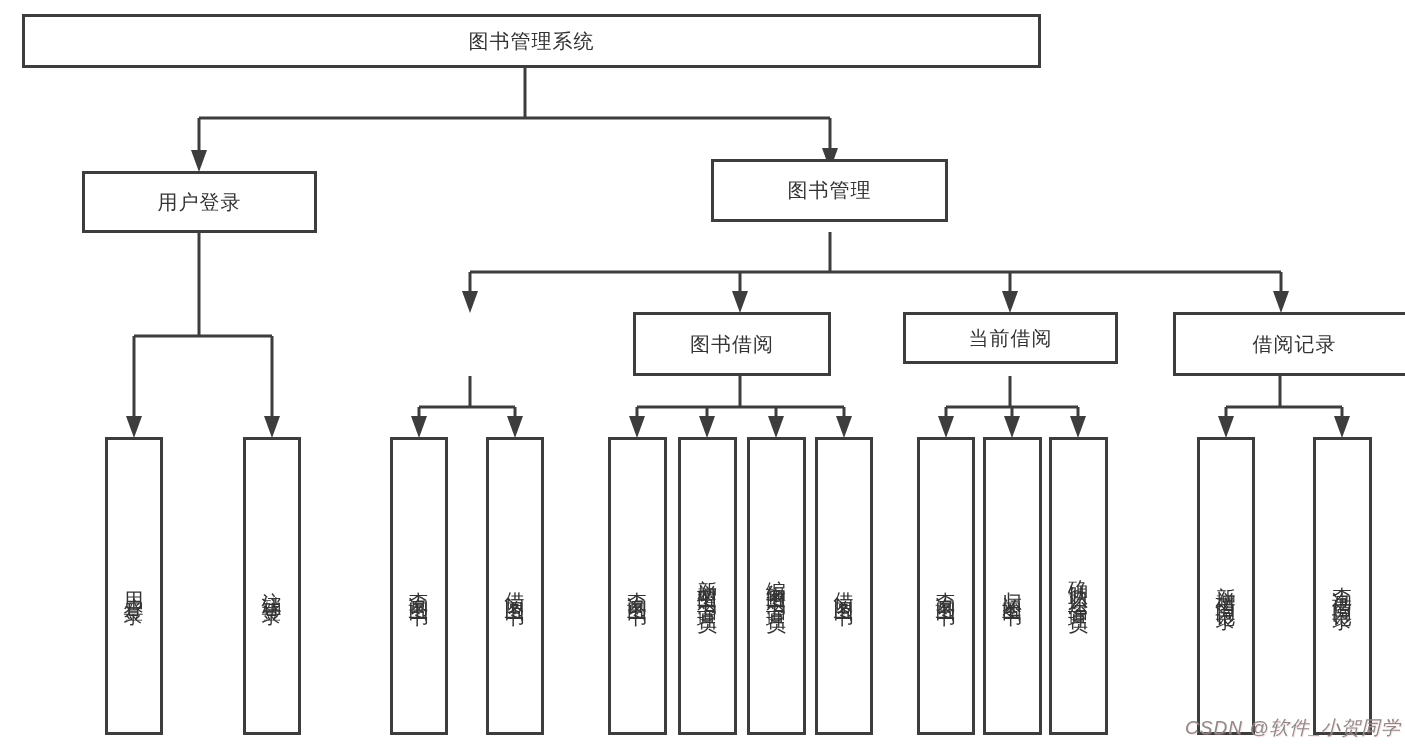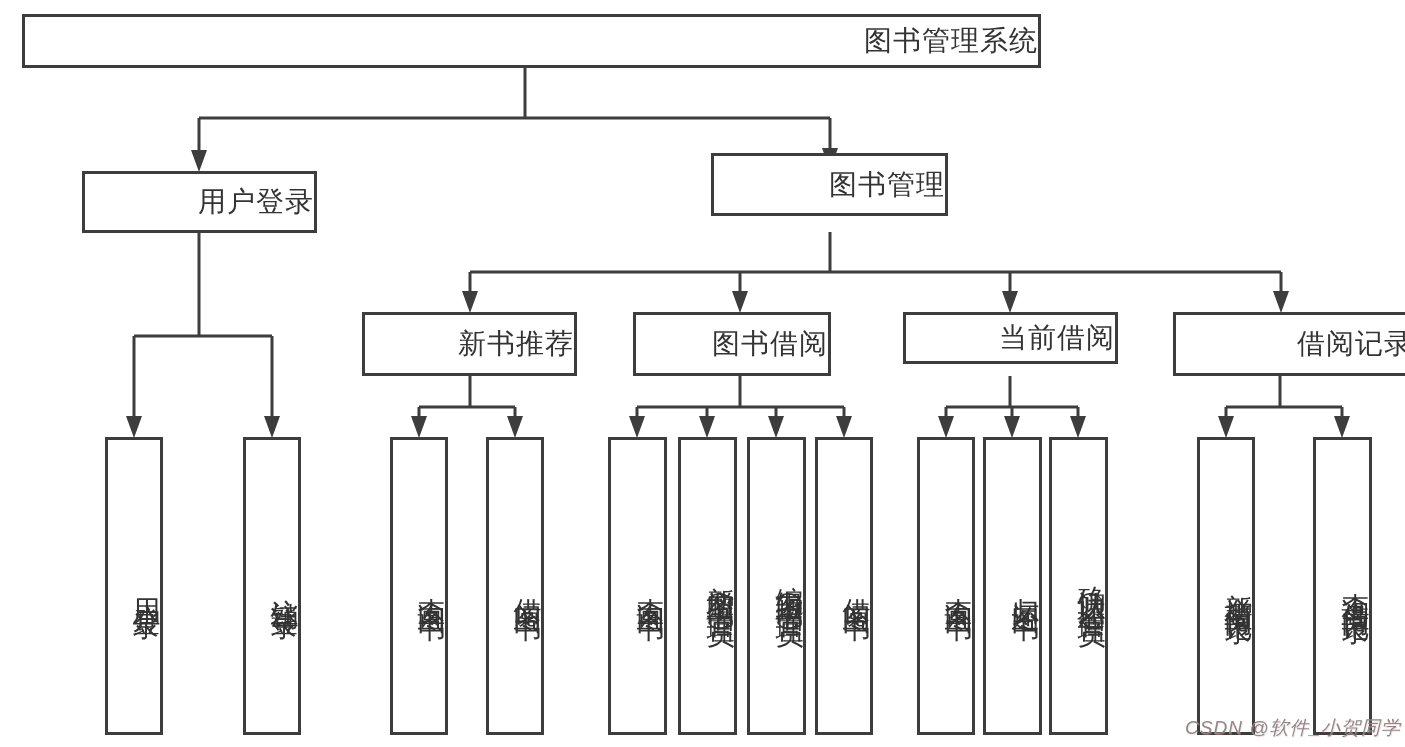--- a/index.html
+++ b/index.html
@@ -23,23 +23,23 @@
     width: 1405px; height: 747px;
     z-index: 1;
   }
   .box {
     position: absolute;
     box-sizing: border-box;
     background: #ffffff;
     border: 3px solid var(--line);
     display: flex;
     align-items: center;
-    justify-content: flex-end;
+    justify-content: center;
     color: var(--text);
-    font-size: 28px;
+    font-size: 20px;
     z-index: 2;
     letter-spacing: 1px;
   }
   .vbox span {
     writing-mode: vertical-rl;
     text-orientation: mixed;
     line-height: 1;
     letter-spacing: 5px;
   }
   #watermark {
@@ -126,27 +126,24 @@
     </g>
   </svg>
 
   <div class="box" style="left:22px; top:14px; width:1019px; height:54px">
     <span>图书管理系统</span>
   </div>
 
   <div class="box" style="left:82px; top:171px; width:235px; height:62px">
     <span>用户登录</span>
   </div>
-  <div class="box" style="left:711px; top:153px; width:237px; height:63px">
+  <div class="box" style="left:711px; top:159px; width:237px; height:63px">
     <span>图书管理</span>
   </div>
 
-  <div class="box" style="left:362px; top:312px; width:215px; height:64px">
-    <span>新书推荐</span>
-  </div>
   <div class="box" style="left:633px; top:312px; width:198px; height:64px">
     <span>图书借阅</span>
   </div>
   <div class="box" style="left:903px; top:312px; width:215px; height:52px">
     <span>当前借阅</span>
   </div>
   <div class="box" style="left:1173px; top:312px; width:243px; height:64px">
     <span>借阅记录</span>
   </div>
 

